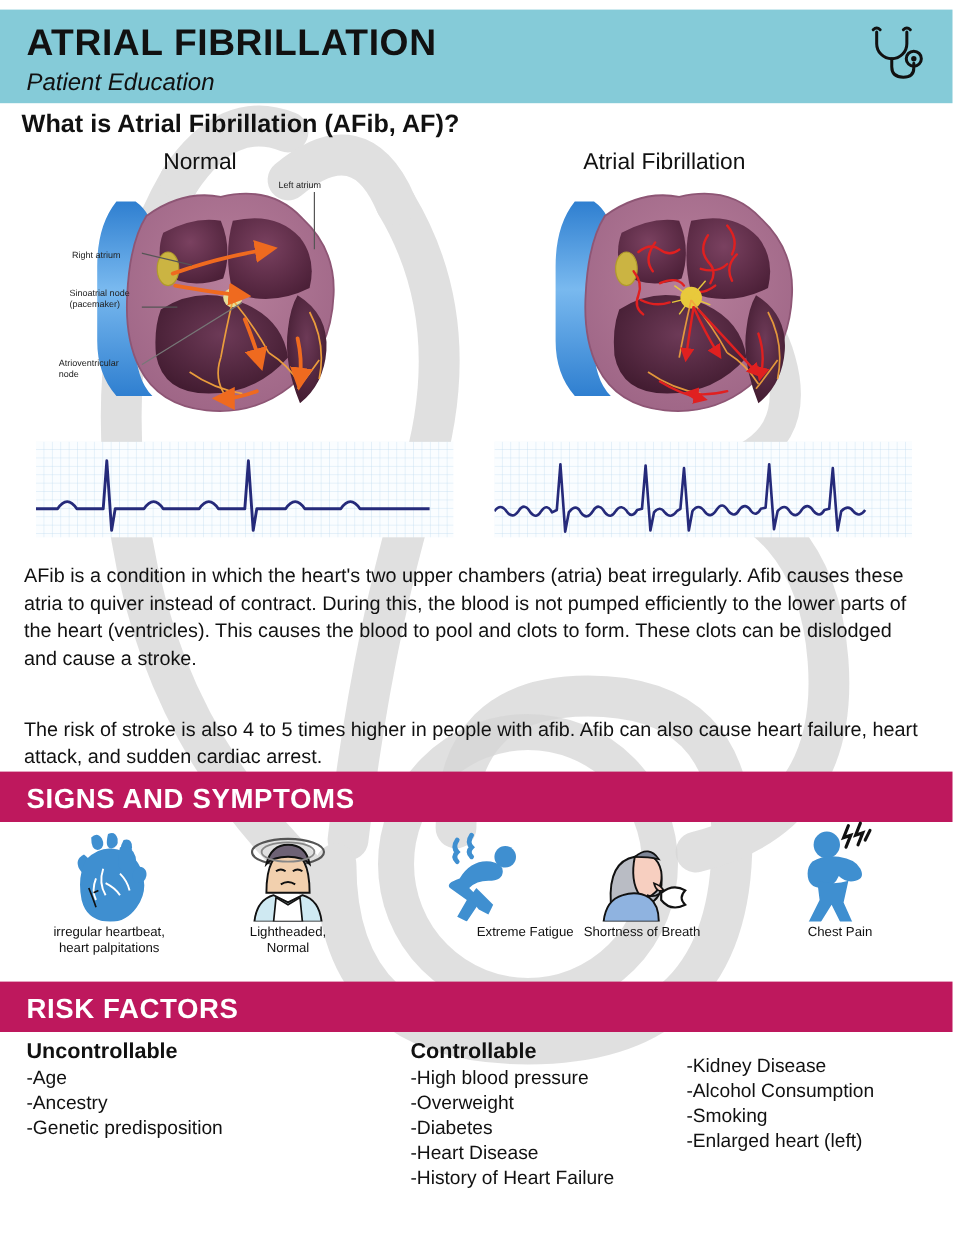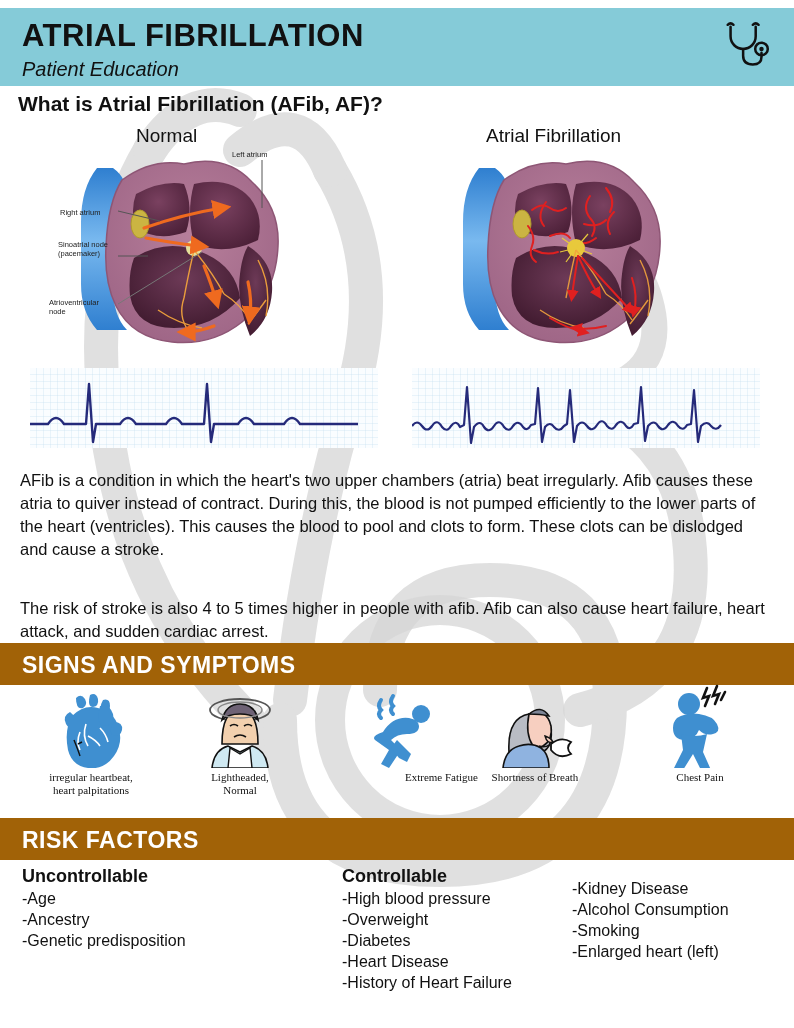--- a/index.html
+++ b/index.html
@@ -34,27 +34,27 @@
 
   
   .callout{position:absolute;font-size:7.5px;color:#222;line-height:1.25;z-index:9;}
 
   
   .para{position:absolute;left:20px;width:755px;font-size:16.5px;line-height:23px;color:#111;z-index:12;}
   .para.p1{top:452px;}
   .para.p2{top:580px;}
 
   
-  .band{position:absolute;left:0;width:794px;height:42px;background:#a16207;z-index:10;text-align:center;}
+  .band{position:absolute;left:0;width:794px;height:42px;background:#be185d;z-index:10;text-align:center;}
   .band.signs{top:643px;}
   .band.risk{top:818px;}
   .band-label{position:absolute;left:22px;top:9px;font-size:23px;font-weight:bold;color:#fff;letter-spacing:.5px;}
 
   
-  .symptoms{position:absolute;left:0;top:690px;width:686px;height:120px;z-index:11;font-family:Liberation Serif, serif;}
+  .symptoms{position:absolute;left:0;top:690px;width:686px;height:120px;z-index:11;}
   .sym{position:absolute;width:150px;text-align:center;}
   .sym .art{height:78px;display:flex;align-items:flex-end;justify-content:center;}
   .sym .cap{font-size:11px;line-height:13px;color:#111;margin-top:3px;}
 
   
   .rf{position:absolute;z-index:12;}
   .rf h3{margin:0 0 1px 0;font-size:18px;font-weight:bold;color:#111;}
   .rf ul{margin:0;padding:0;list-style:none;}
   .rf li{font-size:16px;line-height:21px;color:#111;}
   .rf.c1{left:22px;top:866px;}

